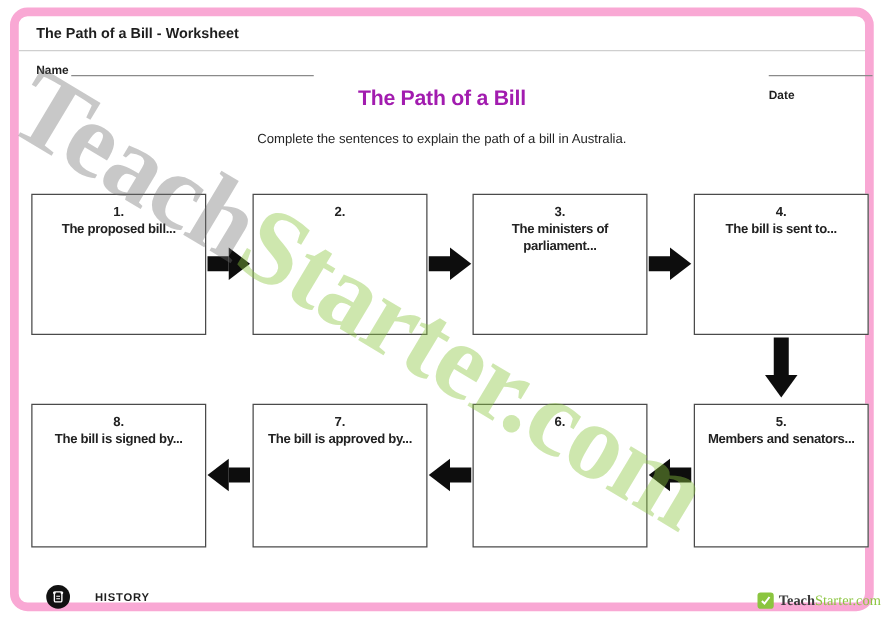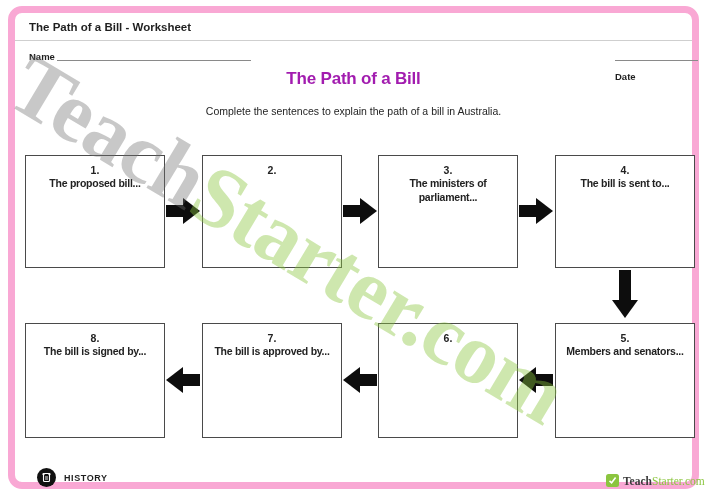--- a/index.html
+++ b/index.html
@@ -41,21 +41,21 @@
   .ar-1 { left:151px; } .ar-2 { left:328px; } .ar-3 { left:504px; }
   .shaft-h { width:17px; height:12px; background:#0d0d0d; }
   .head-r { width:0; height:0; border-top:13px solid transparent; border-bottom:13px solid transparent; border-left:17px solid #0d0d0d; }
   .head-l { width:0; height:0; border-top:13px solid transparent; border-bottom:13px solid transparent; border-right:17px solid #0d0d0d; }
   .arrow-down { position:absolute; left:593px; top:257px; width:34px; height:50px;
                 display:flex; flex-direction:column; align-items:center; }
   .shaft-v { width:12px; height:30px; background:#0d0d0d; }
   .head-d { width:0; height:0; border-left:13px solid transparent; border-right:13px solid transparent; border-top:18px solid #0d0d0d; }
 
   
-  .subject-badge { position:absolute; left:22px; top:455px; display:flex; align-items:center; gap:8px; }
+  .subject-badge { position:absolute; left:22px; top:455px; display:flex; align-items:center; gap:20px; }
   .subject-icon { width:19px; height:19px; border-radius:50%; background:#111;
                   display:flex; align-items:center; justify-content:center; }
   .subject-label { font-size:9px; font-weight:bold; letter-spacing:0.6px; color:#1f1f1f; }
 
   .brand-logo { position:absolute; left:591px; top:461px; display:flex; align-items:center; gap:4px; }
   .check-box { width:13px; height:13px; border-radius:2.5px; background:#8bc53f;
                display:flex; align-items:center; justify-content:center; }
   .logo-text { font-family:"Liberation Serif", serif; font-size:11.5px; }
   .logo-teach { font-weight:bold; color:#3a3a3a; }
   .logo-starter { color:#8bc53f; }

